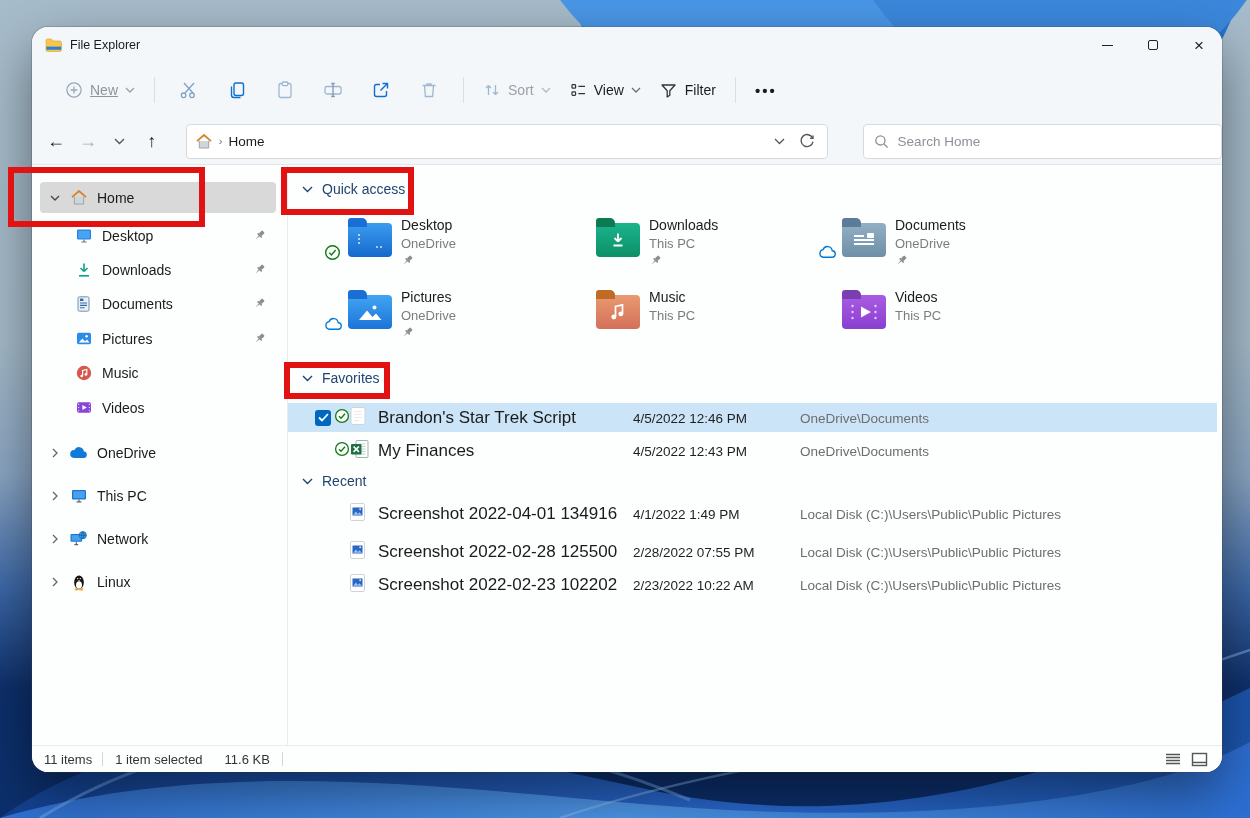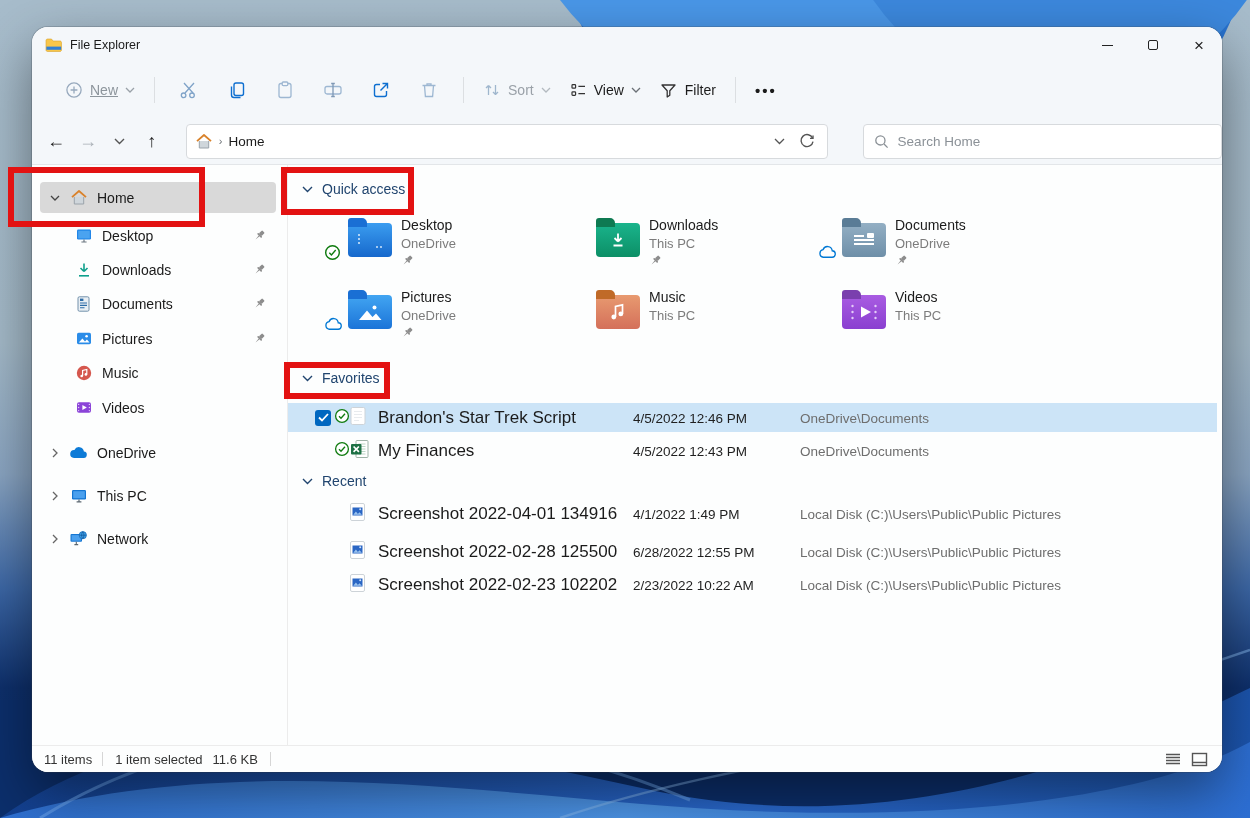--- a/index.html
+++ b/index.html
@@ -98,21 +98,21 @@
   .f-cb { left:27px; } .f-sync { left:46px; } .f-ic { left:62px; } .f-ic2 { left:61px; }
   .f-name { left:90px; font-size:17px; color:#1b1b1b; white-space:nowrap; }
   .f-date { left:345px; font-size:13.5px; color:#1f1f1f; white-space:nowrap; }
   .f-loc  { left:512px; font-size:13.5px; color:#6e6e6e; white-space:nowrap; }
   .cb-box { width:16px; height:16px; background:#0067c0; border-radius:3px; display:flex; align-items:center; justify-content:center; }
 
   
   .statusbar { position:absolute; left:0; bottom:0; right:0; height:27px; background:#fdfefe; border-top:1px solid #ececec; display:flex; align-items:center; font-size:13px; color:#333; }
   .sb-item { margin:0 10px 0 12px; }
   .sb-sep { width:1px; height:14px; background:#d6d6d6; }
-  .sb-size { }
+  .sb-size { margin-left:12px; }
   .sb-right { margin-left:auto; display:flex; align-items:center; gap:10px; margin-right:14px; }
   .sb-view { display:flex; cursor:pointer; }
 
   
   .anno { position:absolute; border:6px solid #e31212; z-index:6; pointer-events:none; }
   #anno-home { left:8px; top:167px; width:197px; height:60px; }
   #anno-qa   { left:281px; top:167px; width:133px; height:48px; }
   #anno-fav  { left:284px; top:362px; width:106px; height:37px; }
 
   svg { flex:none; }
@@ -449,20 +449,39 @@
             <svg width="19" height="17" viewBox="0 0 19 17">
               <rect x="1.5" y="4" width="11.5" height="7.8" rx="1" fill="#1576d2"></rect>
               <rect x="2.6" y="5.1" width="9.3" height="5.6" fill="#4aa0ee"></rect>
               <path d="M5.4 14.6h3.8M7.3 11.8v2.8" stroke="#5b6770" stroke-width="1.1"></path>
               <circle cx="13.8" cy="5.2" r="3.6" fill="#3fa2e8" stroke="#1768b8" stroke-width=".8"></circle>
               <path d="M10.5 5.2h6.6M13.8 1.7c-1.6 2.2-1.6 4.8 0 7M13.8 1.7c1.6 2.2 1.6 4.8 0 7" fill="none" stroke="#0d4f94" stroke-width=".7"></path>
             </svg>
           </span>
         <span class="s-label">Network</span>
       </div>
+      <div class="srow" style="top:401px;">
+        <span class="s-chev">
+            <svg width="6" height="10" viewBox="0 0 6 10">
+              <path d="M1 1l4 4-4 4" fill="none" stroke="#666" stroke-width="1.3"></path>
+            </svg>
+          </span>
+        <span class="s-icon">
+            <svg width="16" height="18" viewBox="0 0 16 18">
+              <ellipse cx="8" cy="9.4" rx="4.8" ry="7" fill="#141414"></ellipse>
+              <ellipse cx="8" cy="12" rx="3" ry="3.8" fill="#fff"></ellipse>
+              <circle cx="6.7" cy="5.6" r=".7" fill="#fff"></circle>
+              <circle cx="9.3" cy="5.6" r=".7" fill="#fff"></circle>
+              <path d="M6.7 7h2.6L8 8.6z" fill="#f5a623"></path>
+              <ellipse cx="5.6" cy="16.4" rx="2" ry="1.1" fill="#f5a623"></ellipse>
+              <ellipse cx="10.4" cy="16.4" rx="2" ry="1.1" fill="#f5a623"></ellipse>
+            </svg>
+          </span>
+        <span class="s-label">Linux</span>
+      </div>
     </aside>
 
     <section class="content">
 
       <div class="ghead" style="left:14px; top:16px;">
         <span class="gh-chev">
             <svg width="11" height="7" viewBox="0 0 11 7">
               <path d="M1 1l4.5 4.5L10 1" fill="none" stroke="#21456f" stroke-width="1.4"></path>
             </svg>
           </span>
@@ -690,21 +709,21 @@
         <span class="f-loc">Local Disk (C:)\Users\Public\Public Pictures</span>
       </div>
       <div class="frow" style="top:372px;">
         <span class="f-ic2"><svg width="17" height="19" viewBox="0 0 17 19">
               <rect x="1.5" y="1" width="14" height="17" rx="1.5" fill="#fff" stroke="#cdd3d8"></rect>
               <rect x="3.5" y="5" width="10" height="8" fill="#2a66c4"></rect>
               <path d="M4.3 12.2l2.6-3.2 2 2.4 1.5-1.7 2.5 2.5z" fill="#9cc4ee"></path>
               <circle cx="11.2" cy="6.8" r="1" fill="#cfe2f8"></circle>
             </svg></span>
         <span class="f-name">Screenshot 2022-02-28 125500</span>
-        <span class="f-date">6/28/2022 12:55 PM</span>
+        <span class="f-date">2/28/2022 07:55 PM</span>
         <span class="f-loc">Local Disk (C:)\Users\Public\Public Pictures</span>
       </div>
       <div class="frow" style="top:405px;">
         <span class="f-ic2"><svg width="17" height="19" viewBox="0 0 17 19">
               <rect x="1.5" y="1" width="14" height="17" rx="1.5" fill="#fff" stroke="#cdd3d8"></rect>
               <rect x="3.5" y="5" width="10" height="8" fill="#2a66c4"></rect>
               <path d="M4.3 12.2l2.6-3.2 2 2.4 1.5-1.7 2.5 2.5z" fill="#9cc4ee"></path>
               <circle cx="11.2" cy="6.8" r="1" fill="#cfe2f8"></circle>
             </svg></span>
         <span class="f-name">Screenshot 2022-02-23 102202</span>

